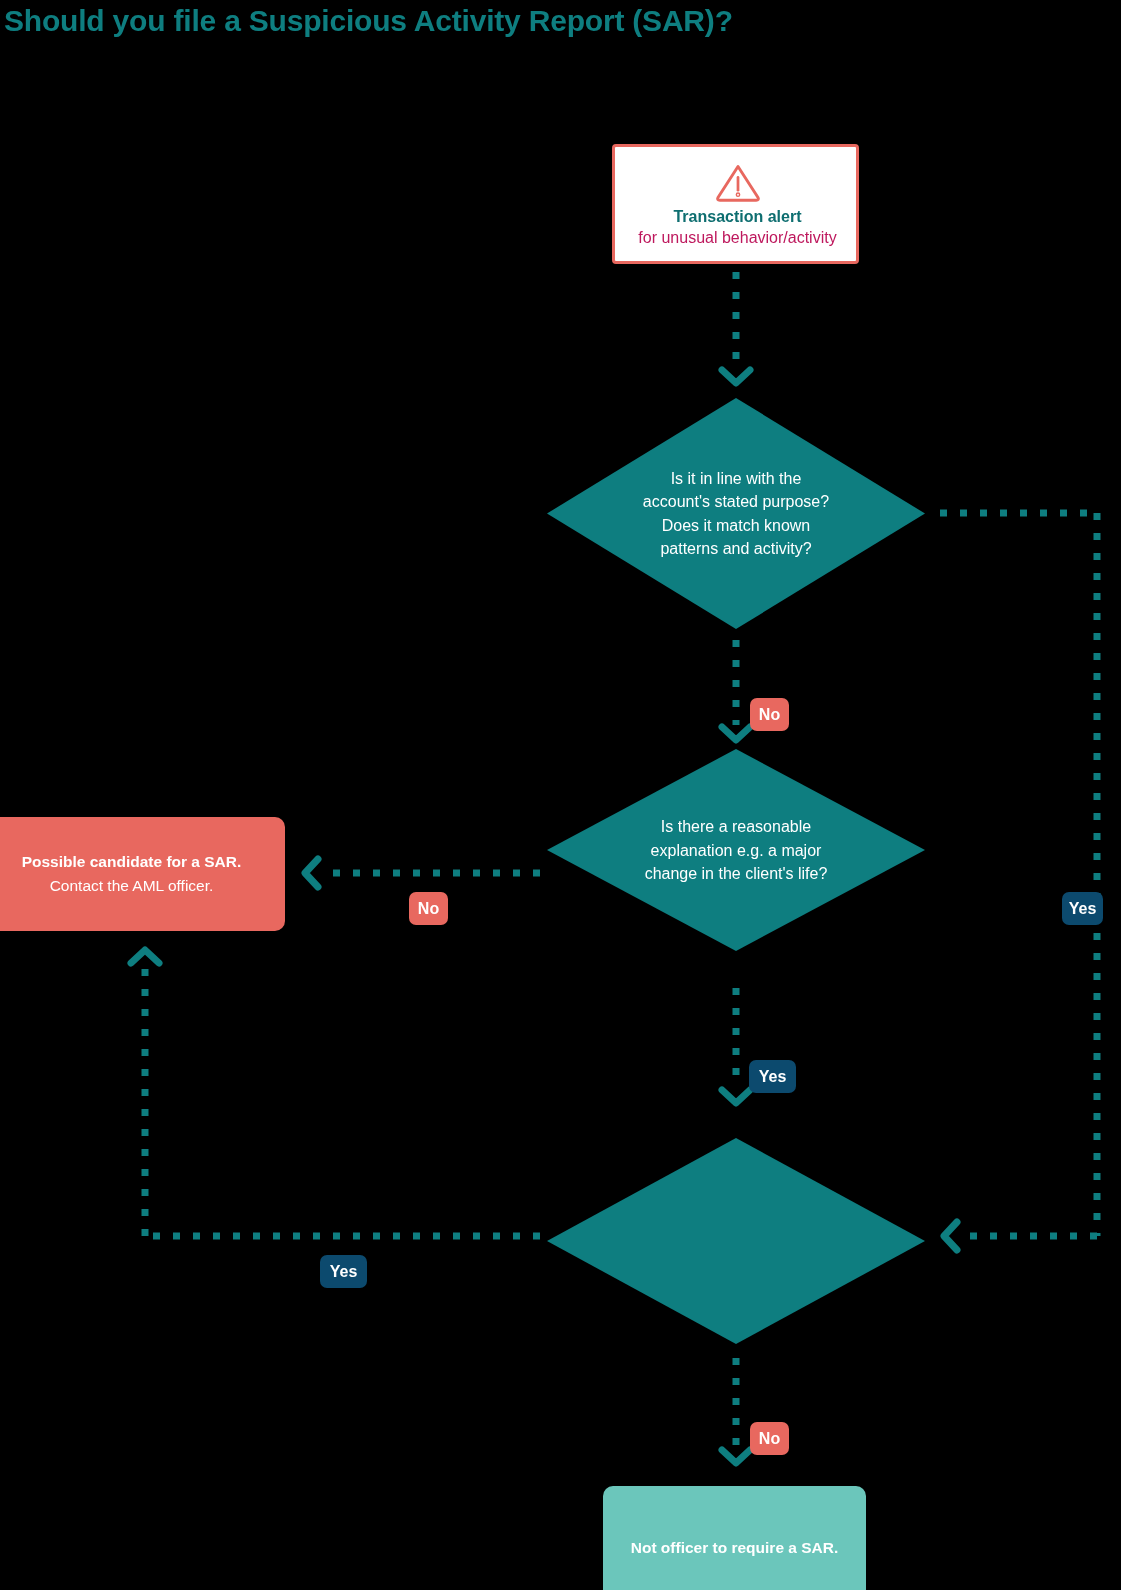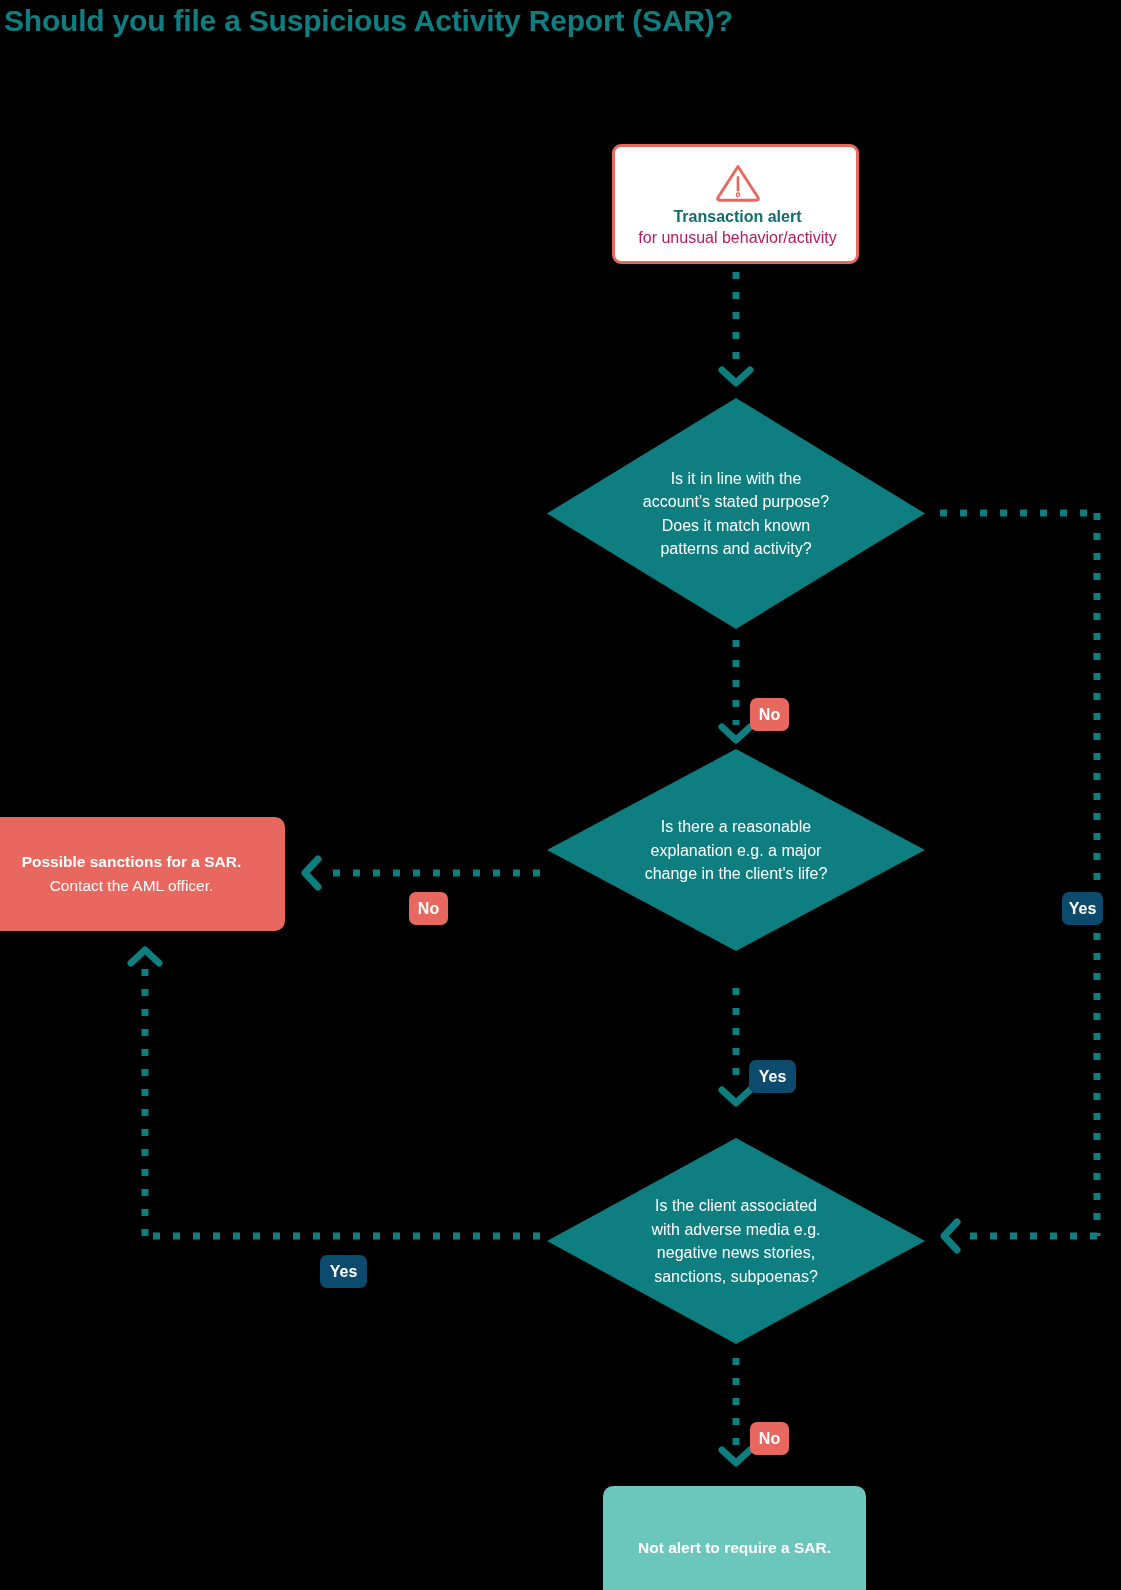--- a/index.html
+++ b/index.html
@@ -47,21 +47,21 @@
   }
 
   
   .alert-box {
     left: 612px;
     top: 144px;
     width: 247px;
     height: 120px;
     background: #FFFFFF;
     border: 3px solid #E8685F;
-    border-radius: 9px;
+    border-radius: 4px;
     padding: 10px 8px 8px 12px;
   }
   .alert-icon {
     width: 52px;
     height: 40px;
     margin-bottom: 4px;
     display: block;
   }
   .alert-title {
     font-size: 16px;
@@ -237,30 +237,29 @@
     <div class="diamond-text">Is it in line with the account's stated purpose? Does it match known patterns and activity?</div>
   </div>
 
   <div class="diamond-wrap" id="diamond-2">
     <div class="diamond-shape"></div>
     <div class="diamond-text">Is there a reasonable explanation e.g. a major change in the client's life?</div>
   </div>
 
   <div class="diamond-wrap" id="diamond-3">
     <div class="diamond-shape"></div>
-    <div class="diamond-text">Is the client associated with adverse media e.g. negative news stories, sanctions, subpoenas?</div>
   </div>
 
   <div class="node sar-box">
-    <div class="sar-line1">Possible sanctions for a SAR.</div>
+    <div class="sar-line1">Possible candidate for a SAR.</div>
     <div class="sar-line2">Contact the AML officer.</div>
   </div>
 
   <div class="node nosar-box">
-    <div class="nosar-text">Not alert to require a SAR.</div>
+    <div class="nosar-text">Not officer to require a SAR.</div>
   </div>
 
   <div class="badge badge-no" id="badge-no-1">No</div>
   <div class="badge badge-yes" id="badge-yes-1">Yes</div>
   <div class="badge badge-no" id="badge-no-2">No</div>
   <div class="badge badge-yes" id="badge-yes-2">Yes</div>
   <div class="badge badge-yes" id="badge-yes-3">Yes</div>
   <div class="badge badge-no" id="badge-no-3">No</div>
 
 </div>

